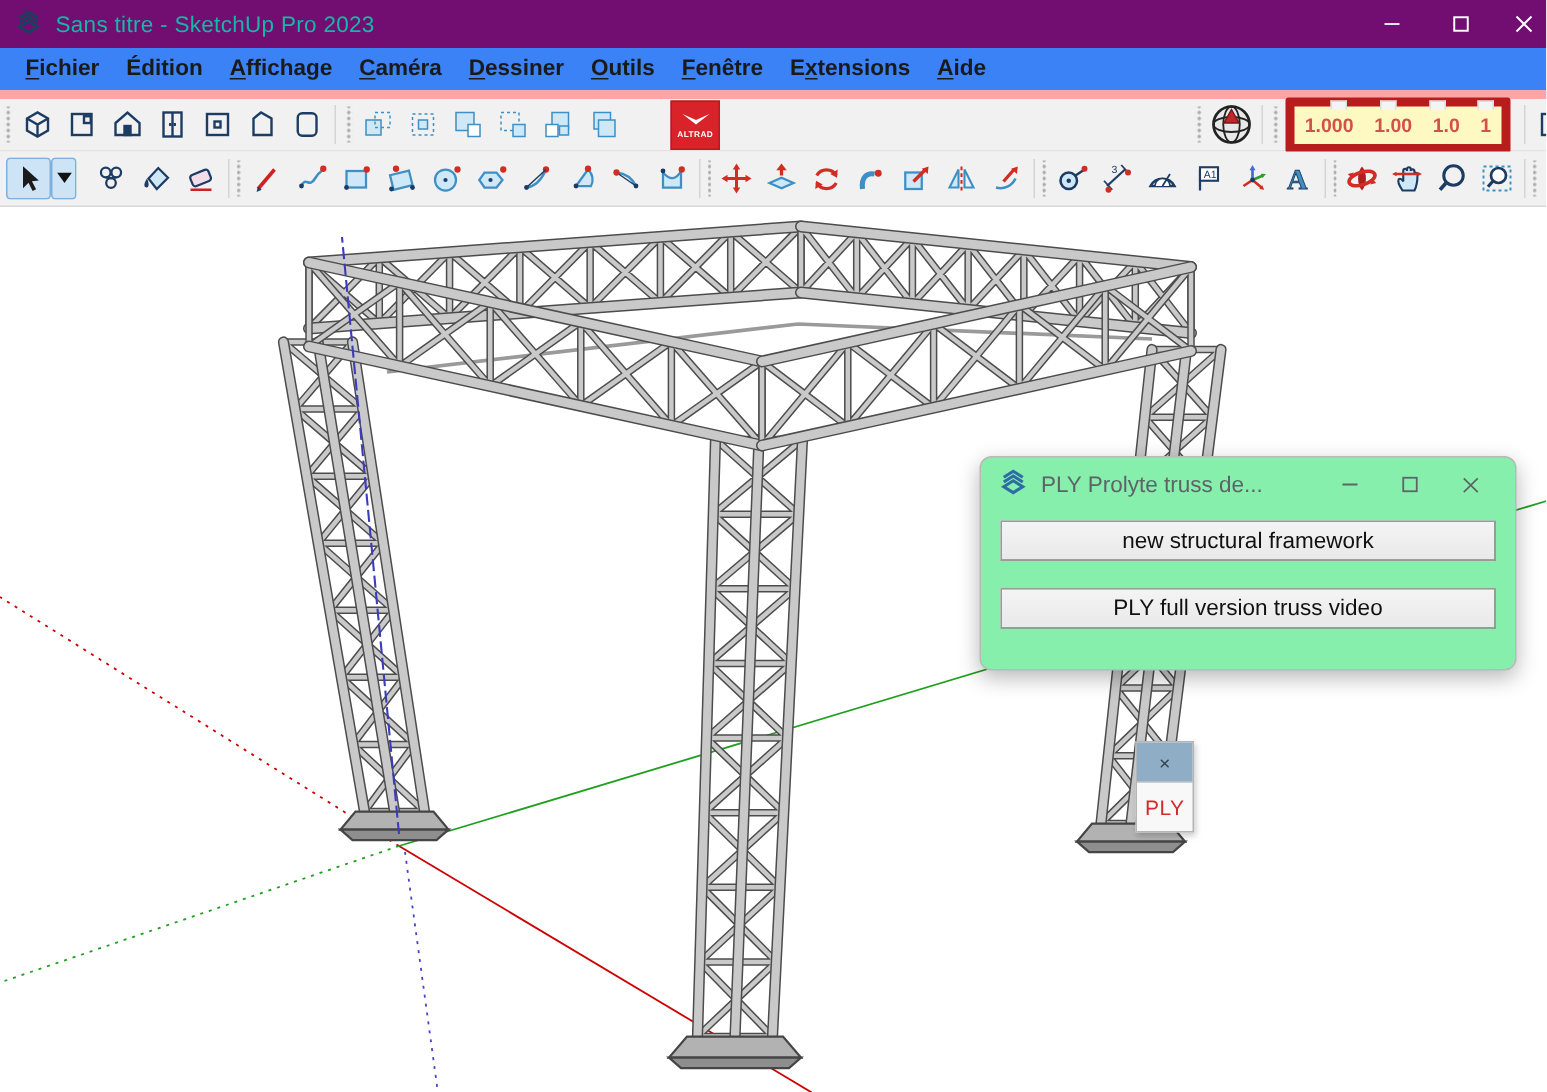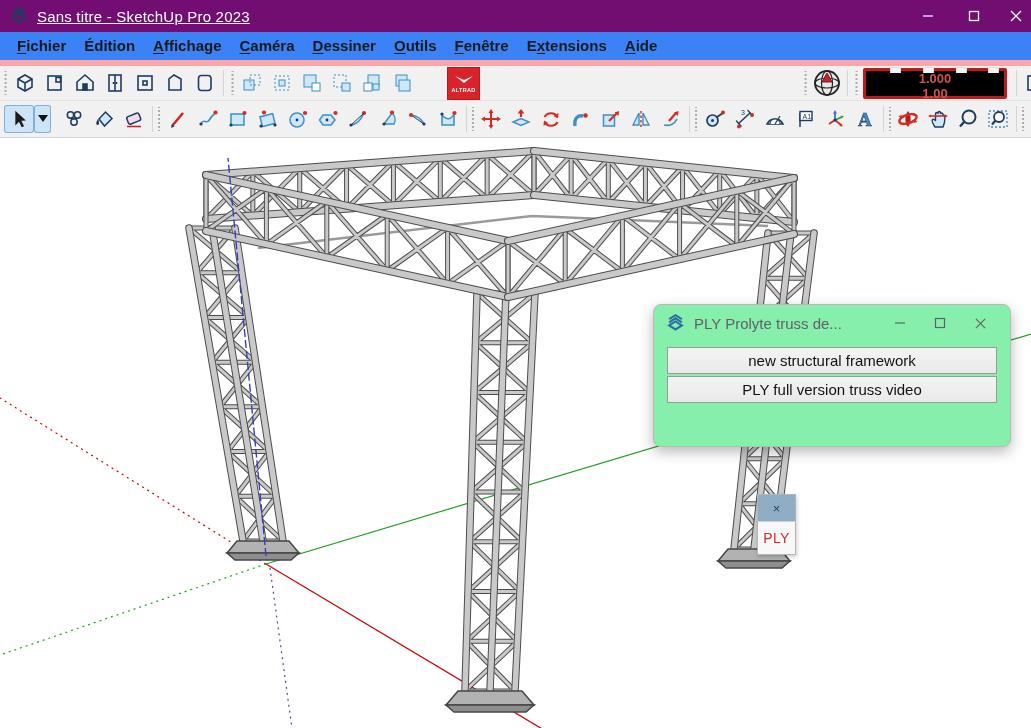--- a/index.html
+++ b/index.html
@@ -1,19 +1,19 @@
 <!DOCTYPE html>
 <html><head>
 <meta charset="utf-8">
 <style>
   html,body{margin:0;padding:0;background:#fff;font-family:"Liberation Sans",sans-serif;}
   .app{position:relative;width:1031px;height:728px;overflow:hidden;background:#fff;}
 
   
-  .titlebar{height:32px;background:#720d71;display:flex;align-items:center;color:#ffffff;position:relative;text-decoration:underline;}
+  .titlebar{height:32px;background:#720d71;display:flex;align-items:center;color:#14b8a6;position:relative;}
   .titlebar .logo{margin:0 9px 0 10px;}
   .titlebar .title{font-size:15px;letter-spacing:.2px;}
   .wctrls{position:absolute;right:0;top:0;height:32px;display:flex;align-items:center;}
   .wbtn{width:46px;height:32px;display:flex;align-items:center;justify-content:center;color:#fff;font-size:14px;}
   .wbtn svg{display:block}
   .wbtn.close-half{width:22px;justify-content:flex-start;overflow:hidden;}
 
   
   .menubar{height:28px;background:#3b82f6;display:flex;align-items:center;padding-left:8px;border-bottom:6px solid #fca5a5;font-weight:bold;}
   .menu-item{padding:0 9px;font-size:15px;color:#1a1a1a;height:28px;line-height:27px;cursor:default;}
@@ -26,35 +26,35 @@
   .grip{width:5px;height:24px;margin:0 2px 0 3px;background-image:radial-gradient(#ababab 1px,transparent 1.2px);background-size:4px 4px;background-position:center;}
   .vsep{width:1px;height:26px;background:#d5d4d4;margin:0 3px;}
   .tb{width:30px;height:28px;display:flex;align-items:center;justify-content:center;border-radius:3px;flex:0 0 auto;}
   .tb svg{display:block}
   .tb.pressed{background:#cde4f6;box-shadow:inset 0 0 0 1px #7fb0dc;}
   .tb.narrow{width:17px;}
   .clipbtn{width:11px;overflow:hidden;display:flex;}
   .altrad{width:31px;height:31px;background:#d8232a;border:1px solid #b71b21;display:flex;flex-direction:column;align-items:center;justify-content:center;margin-left:30px;}
   .altrad .bird{margin-top:2px;}
   .altrad .altrad-label{color:#fff;font-size:5.5px;font-weight:bold;letter-spacing:.3px;margin-top:3px;}
-  .scalepanel{position:relative;width:138px;height:25px;background:#000000;border:3px solid #b91c1c;border-radius:2px;display:flex;align-items:center;justify-content:space-around;margin:0 6px 0 2px;flex-direction:column;}
+  .scalepanel{position:relative;width:138px;height:25px;background:#fef9c3;border:6px solid #b91c1c;border-radius:2px;display:flex;align-items:center;justify-content:space-around;margin:0 6px 0 2px;}
   .scalepanel .num{color:#d2524b;font-size:13px;font-weight:bold;}
   .scalepanel .tab{position:absolute;top:-4px;width:9px;height:5px;background:#f4f4f4;border:1px solid #dcdcdc;border-bottom:none;}
   .rightgrp{margin-left:auto;display:flex;align-items:center;}
 
   
   .viewport{position:relative;width:1031px;height:598px;background:#ffffff;overflow:hidden;}
   .viewport > svg{position:absolute;left:0;top:0;}
 
   
   .dialog{position:absolute;left:653px;top:166px;width:356px;height:141px;background:#86efac;border:1px solid #b9b9b9;border-radius:8px;box-shadow:0 5px 14px rgba(0,0,0,.28);}
   .dialog-head{height:36px;display:flex;align-items:center;padding:0 10px 0 12px;}
   .dialog-title{color:#5f6368;font-size:15px;margin-left:9px;flex:1;white-space:nowrap;overflow:hidden;}
   .dctl{width:40px;height:26px;display:flex;align-items:center;justify-content:center;color:#5f6368;font-size:15px;}
-  .dlg-buttons{padding:6px 13px 0 13px;display:flex;flex-direction:column;gap:2px;}
+  .dlg-buttons{padding:6px 13px 0 13px;display:flex;flex-direction:column;gap:18px;}
   .dlg-btn{height:27px;background:linear-gradient(#f4f4f4,#e9e9e9);border:1px solid;border-color:#f2f2f2 #6f6f6f #6f6f6f #f2f2f2;outline:1px solid #9a9a9a;outline-offset:-1px;font-size:15px;color:#111;font-family:"Liberation Sans",sans-serif;}
 
   
   .miniplt{position:absolute;left:757px;top:356px;width:37px;height:59px;background:#f8f8f8;border:1px solid #b5b5b5;box-shadow:1px 2px 4px rgba(0,0,0,.2);}
   .miniplt-head{height:26px;background:#8fadc4;display:flex;align-items:center;justify-content:center;color:#33424f;font-size:13px;border-bottom:1px solid #cfcfcf;}
   .miniplt-body{height:32px;display:flex;align-items:center;justify-content:center;color:#d42a2a;font-weight:normal;font-size:14px;letter-spacing:.3px;}
 </style>
 </head>
 <body>
 

